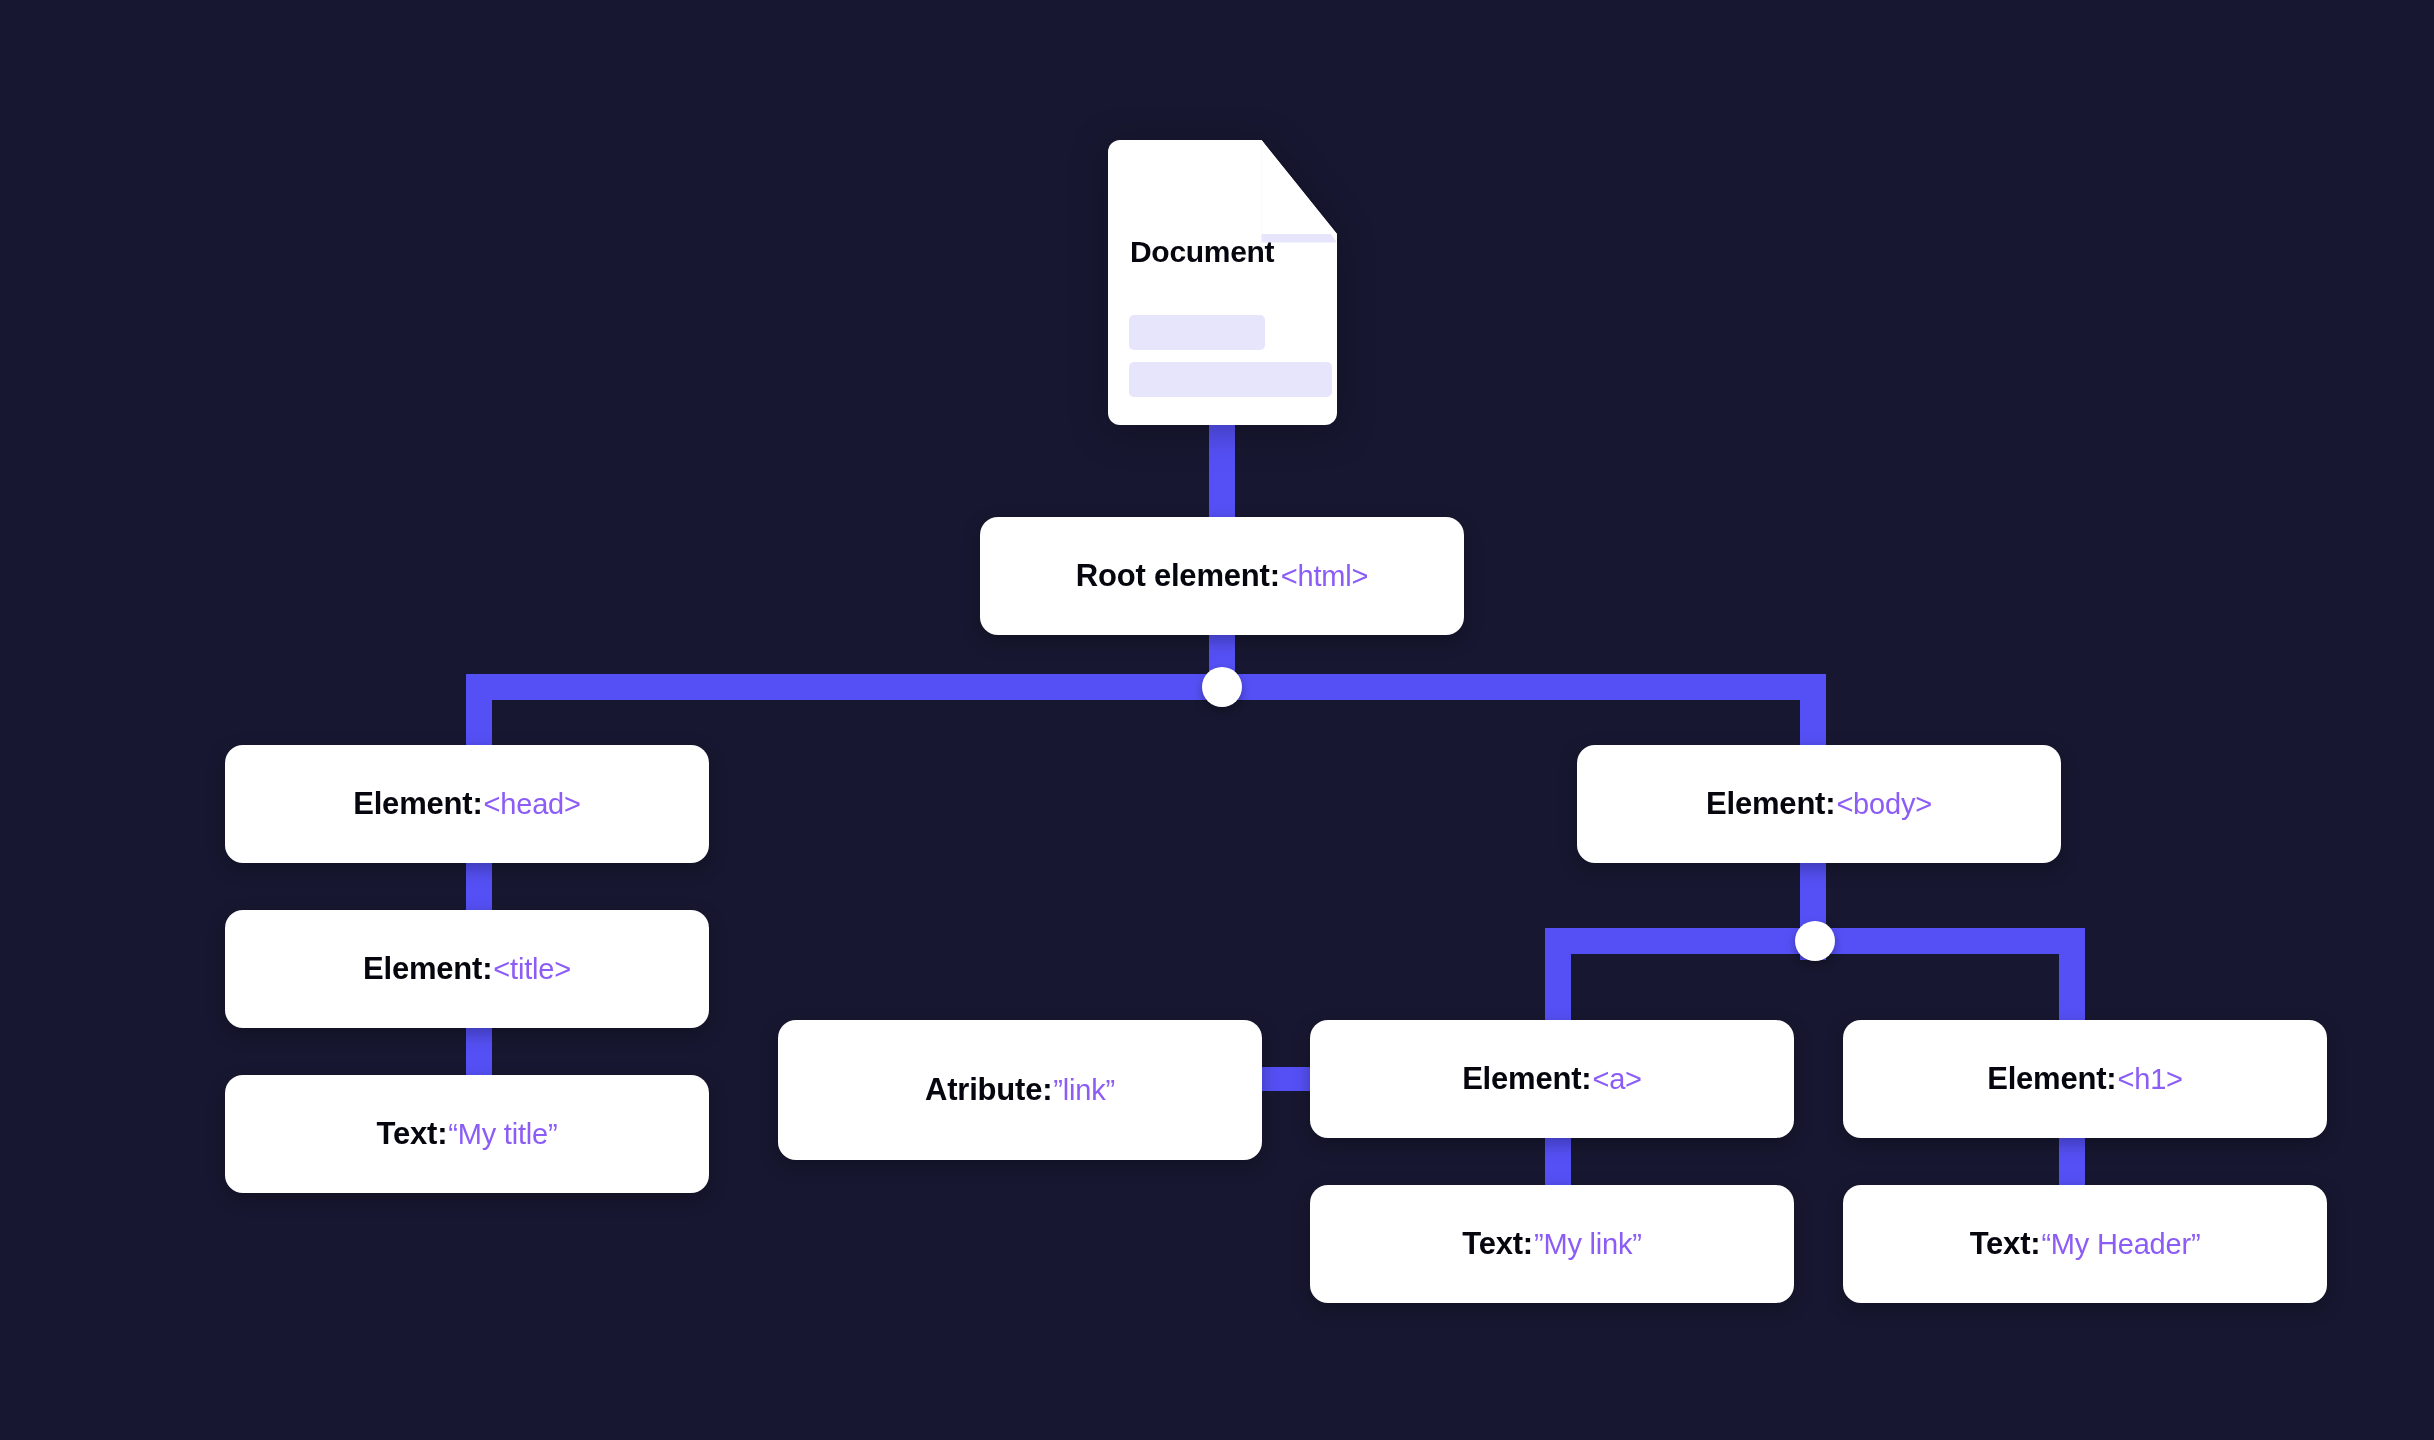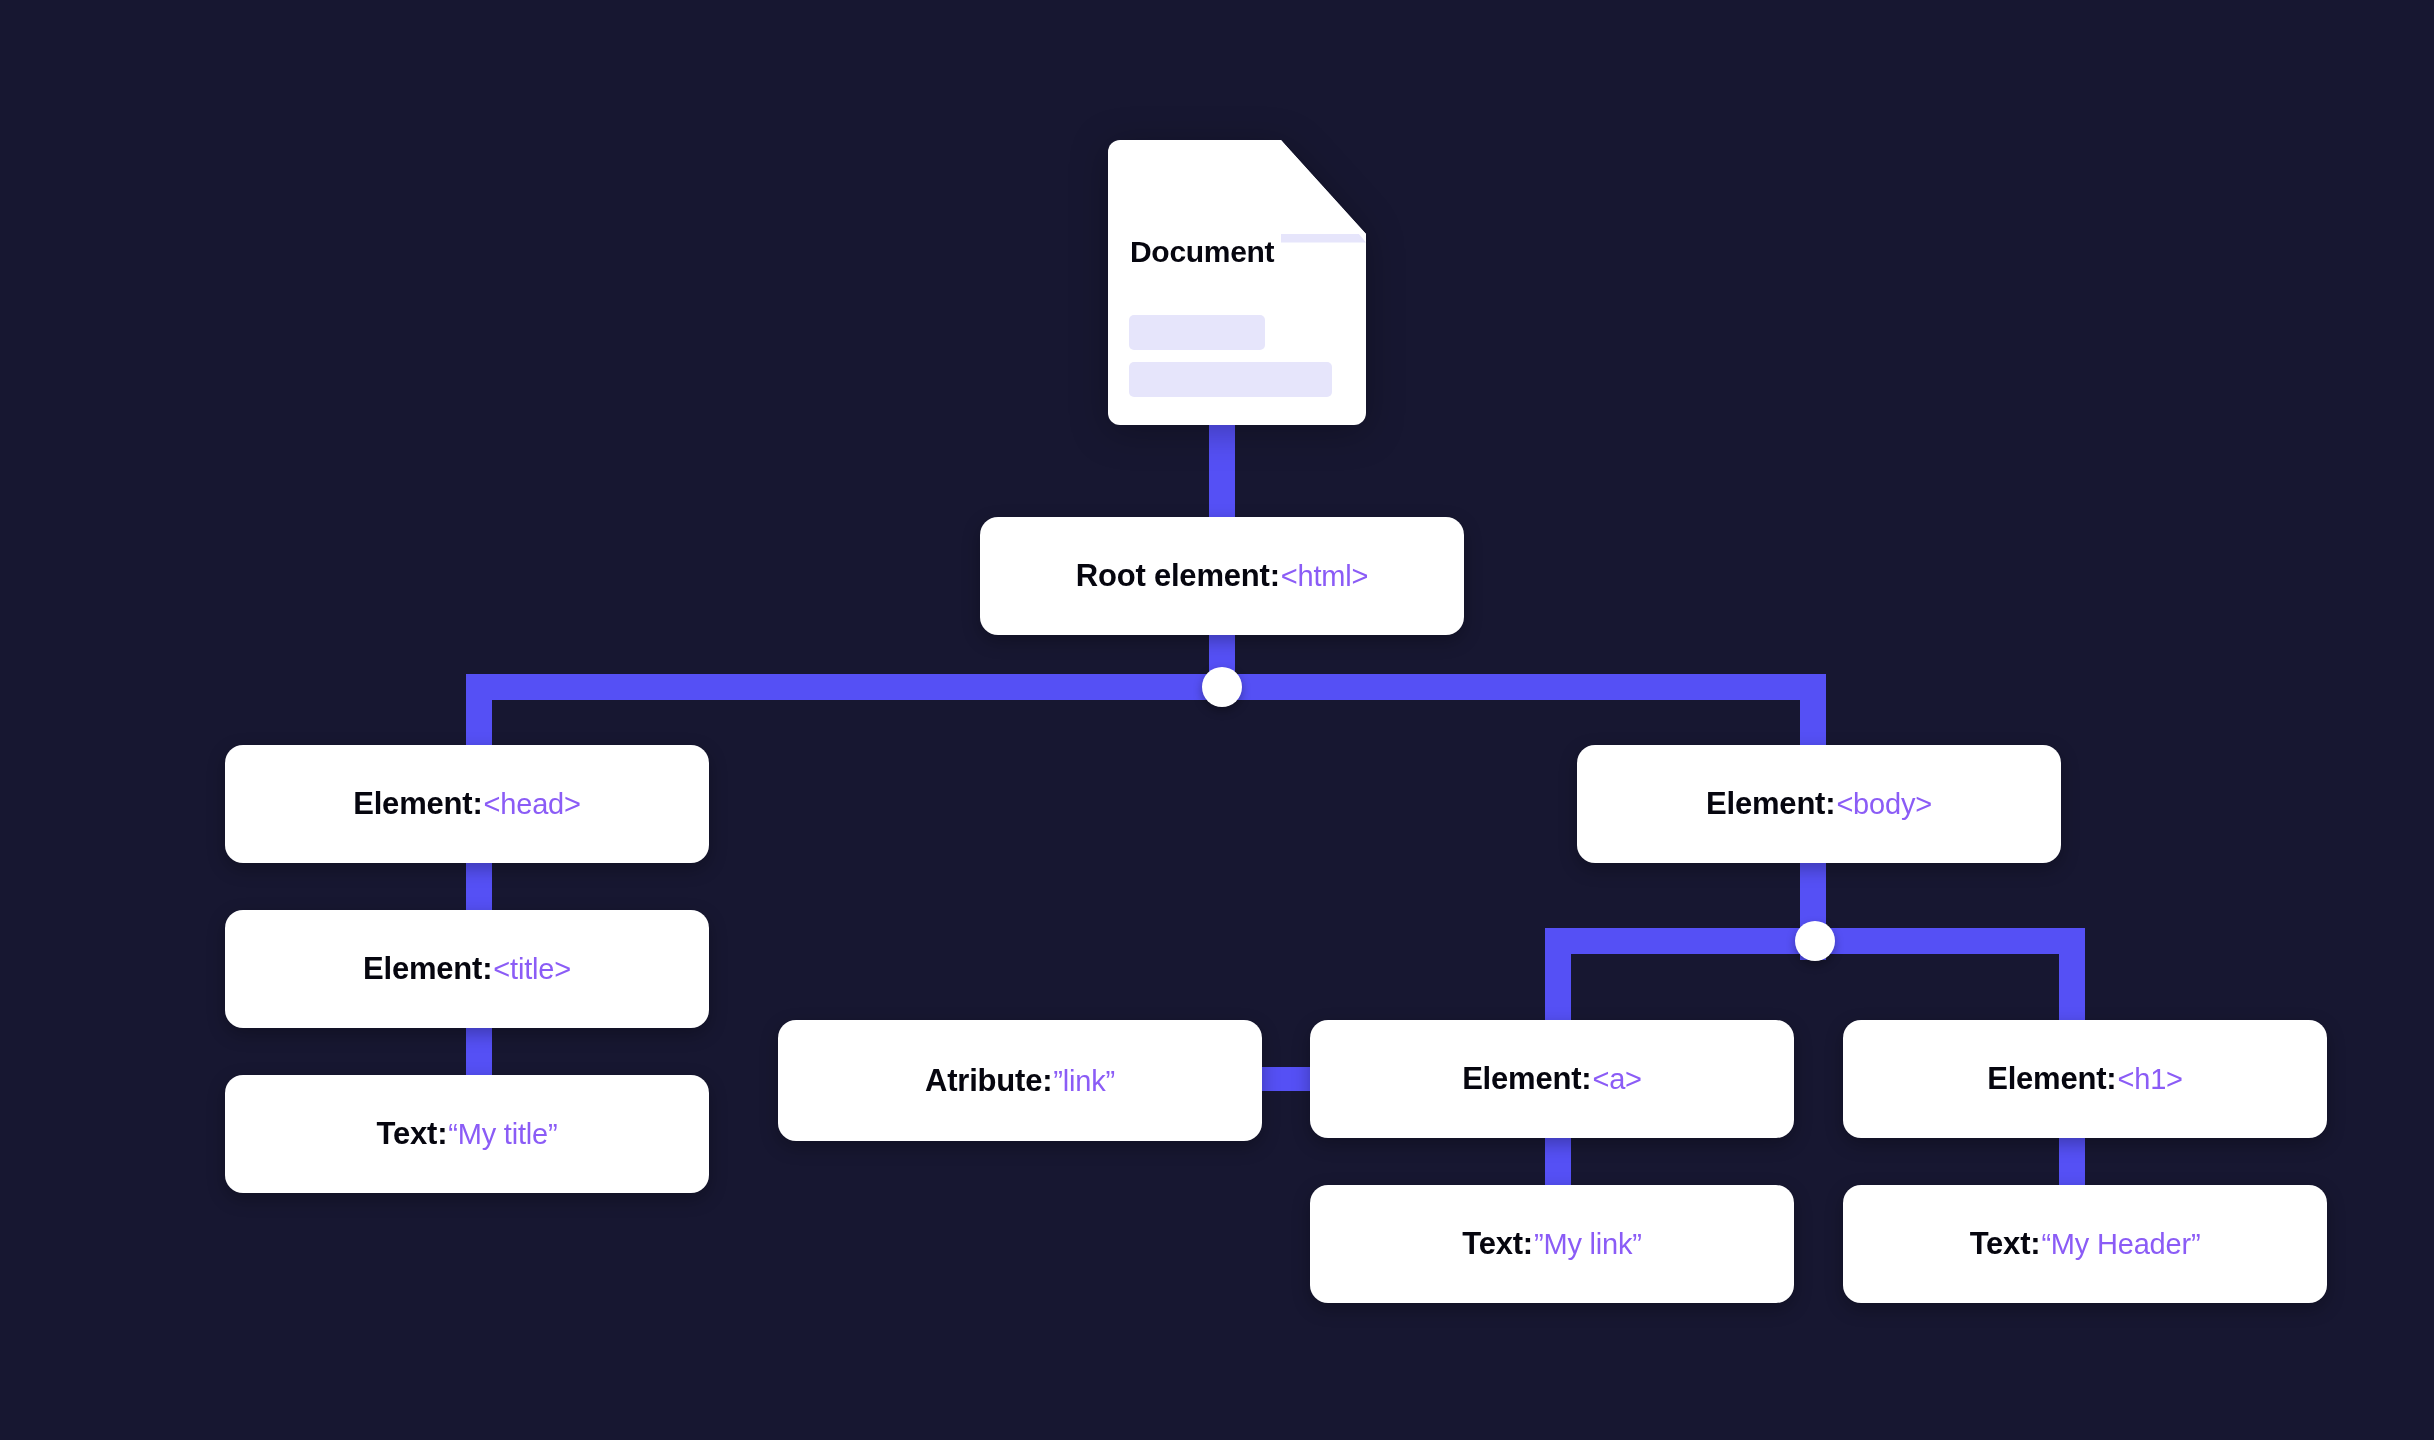--- a/index.html
+++ b/index.html
@@ -64,21 +64,21 @@
     font-weight: normal;
     color: #8b5cf6;
     letter-spacing: -0.2px;
   }
 
   
   #doc-icon {
     position: absolute;
     left: 1108px;
     top: 140px;
-    width: 258px;
+    width: 229px;
     height: 285px;
     z-index: 2;
     filter: drop-shadow(0 6px 18px rgba(0,0,0,0.28));
   }
   #doc-body {
     position: absolute;
     inset: 0;
     background: #ffffff;
     border-radius: 12px;
     clip-path: polygon(0 0, 67% 0, 100% 33%, 100% 100%, 0 100%);
@@ -184,21 +184,21 @@
     </div>
   </div>
 
   <div class="node" style="left:1577px; top:745px; width:484px; height:118px;">
     <div class="row">
       <span class="lbl">Element:</span>
       <span class="val">&lt;body&gt;</span>
     </div>
   </div>
 
-  <div class="node" style="left:778px; top:1020px; width:484px; height:121px;">
+  <div class="node" style="left:778px; top:1020px; width:484px; height:140px;">
     <div class="row">
       <span class="lbl">Atribute:</span>
       <span class="val">”link”</span>
     </div>
   </div>
 
   <div class="node" style="left:1310px; top:1020px; width:484px; height:118px;">
     <div class="row">
       <span class="lbl">Element:</span>
       <span class="val">&lt;a&gt;</span>

